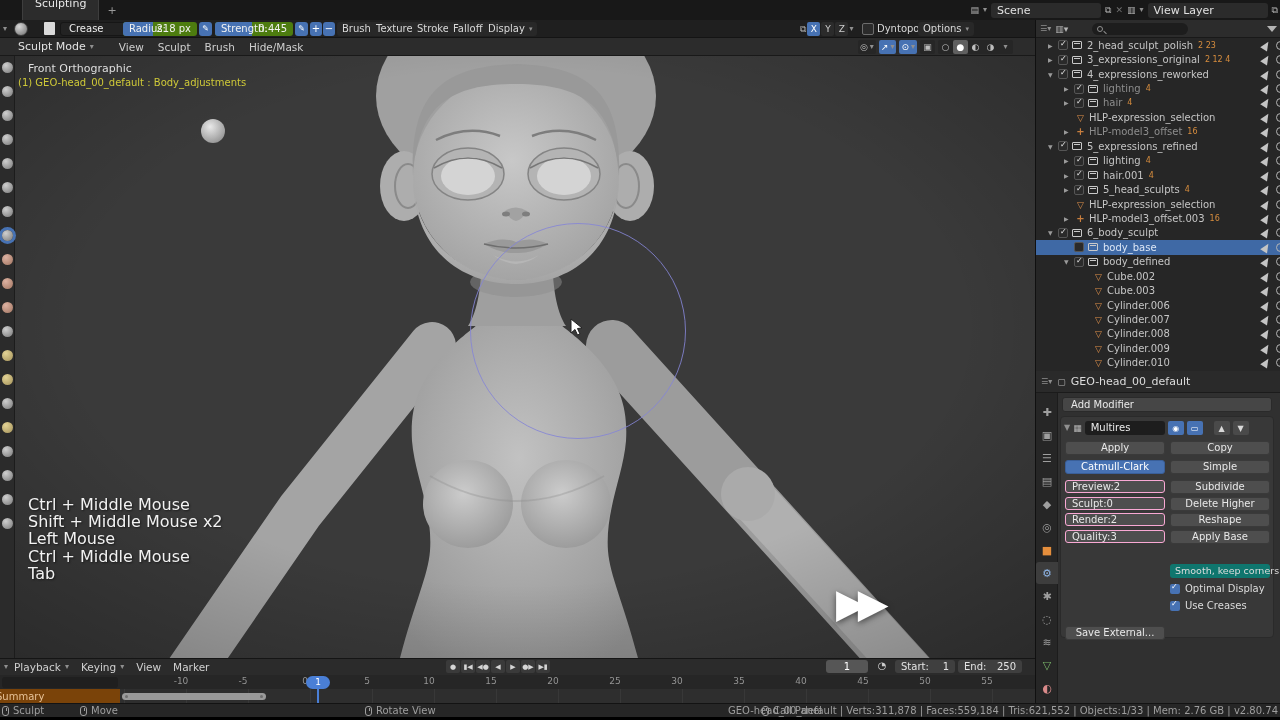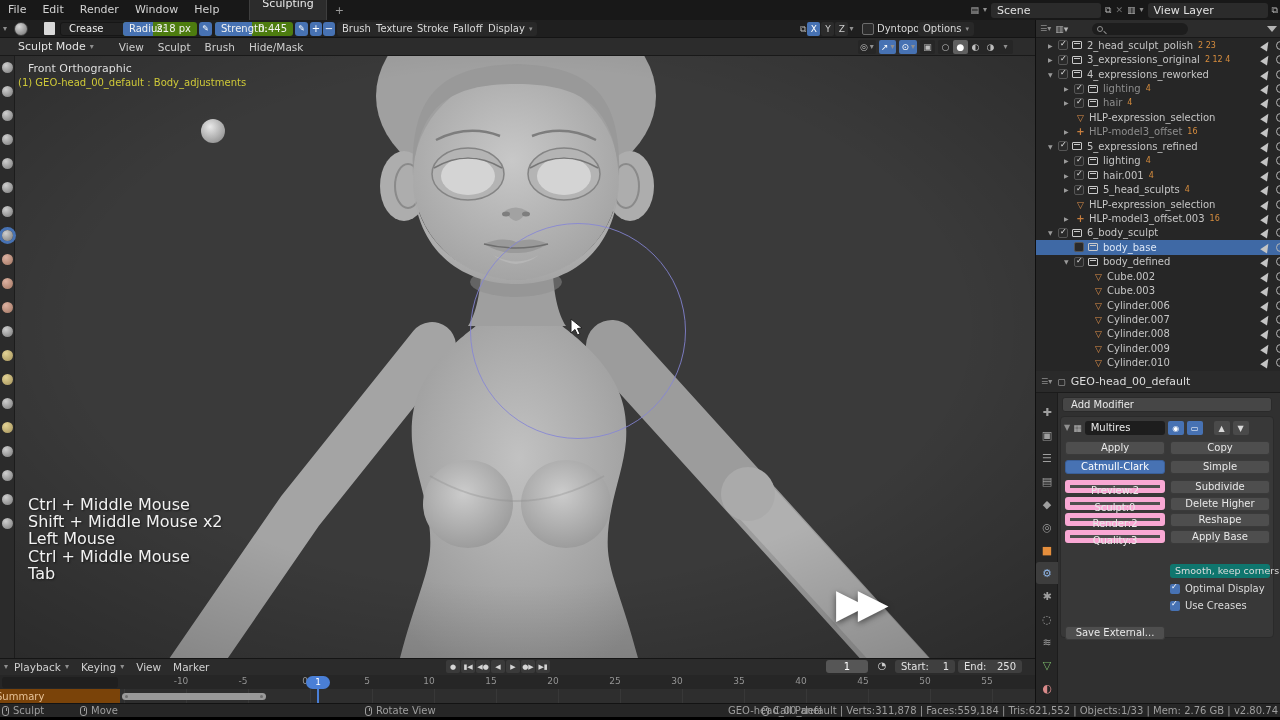--- a/index.html
+++ b/index.html
@@ -116,21 +116,21 @@
   .ptab.blue { color:#8fb6e8; } .ptab.orange { color:#e58e3c; } .ptab.green { color:#79b569; } .ptab.red { color:#d98a8a; }
   #prop-content { position:absolute; left:22px; top:22px; width:223px; height:310px; }
   #add-modifier { position:absolute; left:4px; top:4px; width:210px; height:15px; background:#464646; border:1px solid #2a2a2a; border-radius:3px; line-height:13px; padding-left:8px; color:#e8e8e8; font-size:10px; }
   #mod-panel { position:absolute; left:2px; top:23px; width:214px; height:222px; background:#383838; border:1px solid #2a2a2a; border-radius:4px; }
   #mod-head { position:absolute; left:3px; top:3px; width:206px; height:16px; display:flex; align-items:center; gap:3px; }
   #mod-name { width:80px; height:14px; background:#1d1d1d; border-radius:3px; color:#ececec; font-size:10px; line-height:14px; padding-left:6px; }
   .mini-btn { height:14px; min-width:16px; background:#4a4a4a; border-radius:2px; color:#d9d9d9; font-size:8px; display:flex; align-items:center; justify-content:center; }
   .mini-btn.on { background:#4772b3; color:#fff; }
   .pbtn { position:absolute; height:14px; background:#4e4e4e; border:1px solid #3a3a3a; border-radius:3px; color:#e8e8e8; font-size:10px; text-align:center; line-height:12px; }
   .pbtn.blue { background:#4772b3; border-color:#3a5f99; color:#fff; }
-  .pfield { position:absolute; height:13px; background:#4e4e4e; border:5px solid #f9a8d4; border-radius:3px; color:#e8e8e8; font-size:10px; line-height:11px; padding:0 6px; display:flex; justify-content:center; }
+  .pfield { position:absolute; height:13px; background:#4e4e4e; border:1px solid #f9a8d4; border-radius:3px; color:#e8e8e8; font-size:10px; line-height:11px; padding:0 6px; display:flex; justify-content:flex-start; }
   #uv-smooth { position:absolute; left:109px; top:147px; width:100px; height:14px; background:#0f766e; border-radius:3px; color:#dcdcdc; font-size:9.5px; line-height:14px; padding-left:5px; white-space:nowrap; }
   .cbrow { position:absolute; left:109px; display:flex; align-items:center; gap:5px; color:#dcdcdc; font-size:10px; }
   .cbox { width:10px; height:10px; background:#4772b3; border-radius:2px; position:relative; }
   .cbox::after { content:"✓"; position:absolute; left:1px; top:-2px; font-size:8px; color:#fff; }
   #mod-rows .pfield { left:4px; width:100px; }
   #mod-rows .pbtn { left:109px; width:100px; }
 
   
   #timeline { left:0; top:658px; width:1035px; height:45px; background:#2b2b2b; border-top:1px solid #151515; }
   #tl-header { position:absolute; left:0; top:0; width:1035px; height:16px; display:flex; align-items:center; background:#2b2b2b; }
@@ -160,28 +160,20 @@
   .mouse-ico::after { content:""; position:absolute; left:2.5px; top:1px; width:1px; height:3px; background:#9e9e9e; }
   #stats { position:absolute; right:2px; top:0; line-height:14px; white-space:nowrap; color:#9e9e9e; }
   #letterbox { left:0; top:717px; width:1280px; height:3px; background:#000; }
 </style>
 </head>
 <body>
 
 <div id="app">
 
   <div id="menubar" class="abs">
-    <div>
-
-    <span class="menu-item" style="float:left">File</span>
-        <span class="menu-item" style="float:left">Edit</span>
-        <span class="menu-item" style="float:left">Render</span>
-        <span class="menu-item" style="float:left">Window</span>
-        <span class="menu-item" style="float:left">Help</span>
-      </div>
     <span class="ws-tab">Sculpting</span>
     <span class="ws-plus">+</span>
     <div id="scene-block">
       <span class="tiny-ico">▤</span>
       <span class="chev">▾</span>
       <span class="sel-field" style="width:110px">
           <span>Scene</span>
         </span>
       <span class="tiny-ico">⧉</span>
       <span class="tiny-x">✕</span>

